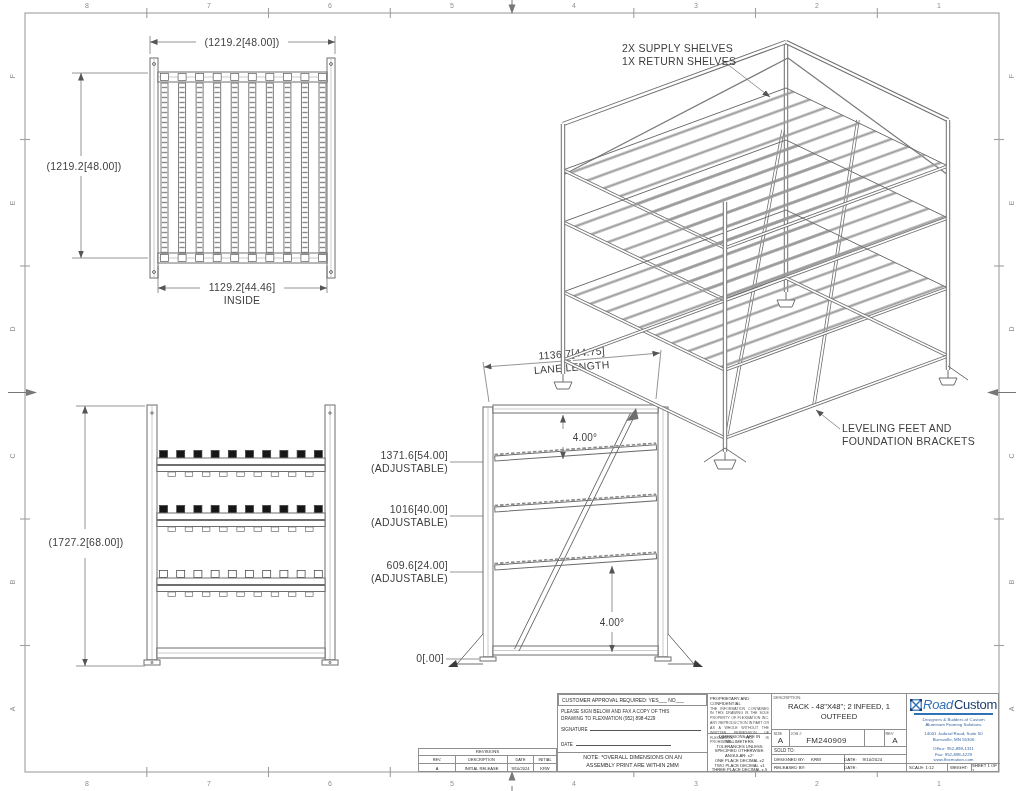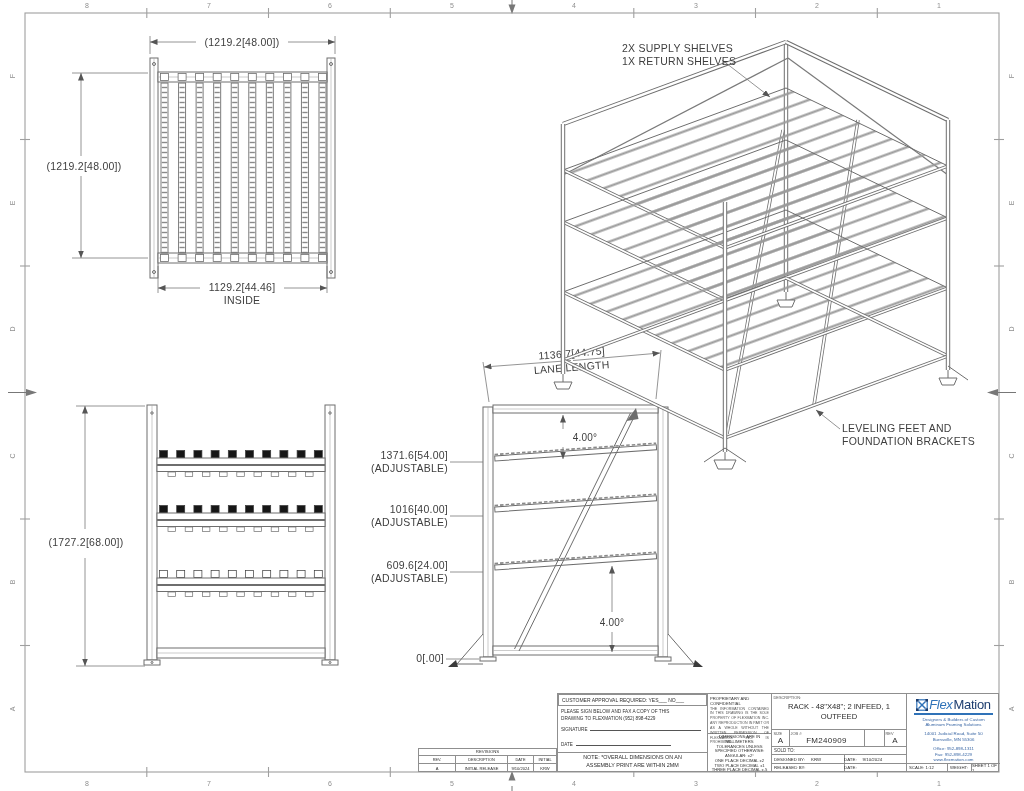--- a/index.html
+++ b/index.html
@@ -497,22 +497,22 @@
         <div style="display:flex;justify-content:center;align-items:center;gap:1px;margin-top:3px;">
           <svg width="12" height="12" viewBox="0 0 12 12">
             <rect x="0.8" y="0.8" width="10.4" height="10.4" fill="#fff" stroke="#2f72b8" stroke-width="1.2"></rect>
             <line x1="2.5" y1="2.5" x2="9.5" y2="9.5" stroke="#2f72b8" stroke-width="1.5"></line>
             <line x1="9.5" y1="2.5" x2="2.5" y2="9.5" stroke="#2f72b8" stroke-width="1.5"></line>
             <rect x="0" y="0" width="2.6" height="2.6" fill="#1c3c6e"></rect>
               <rect x="9.4" y="0" width="2.6" height="2.6" fill="#1c3c6e"></rect>
             <rect x="0" y="9.4" width="2.6" height="2.6" fill="#1c3c6e"></rect>
               <rect x="9.4" y="9.4" width="2.6" height="2.6" fill="#1c3c6e"></rect>
           </svg>
-          <span class="logo-flex">Flex</span>
-            <span class="logo-mation">Mation</span>
+          <span class="logo-flex">Road</span>
+            <span class="logo-mation">Custom</span>
         </div>
         <div style="width:86%;height:1.5px;background:#2f72b8;margin:1px auto 2px auto;"></div>
         <div class="blue" style="font-size:4.4px;line-height:1.3;">
           <div>Designers &amp; Builders of Custom</div>
           <div>Aluminum Framing Solutions</div>
         </div>
         <div class="blue" style="font-size:4.4px;line-height:1.3;margin-top:3px;">
           <div>14001 Judicial Road, Suite 50</div>
           <div>Burnsville, MN 55306</div>
         </div>

